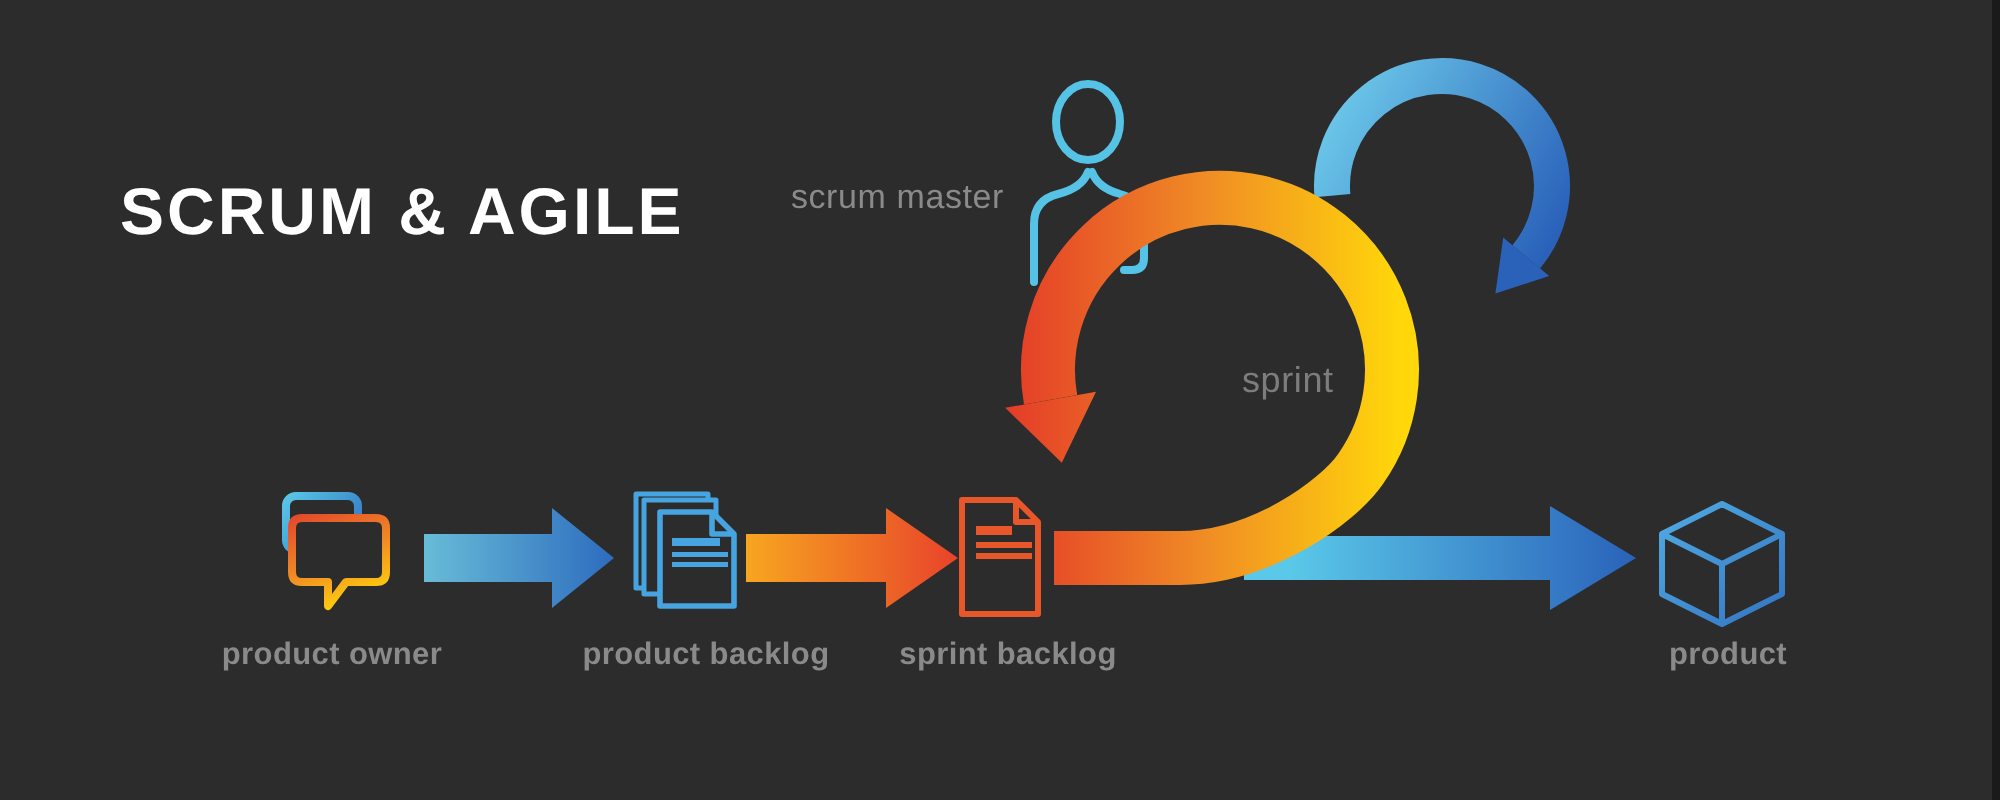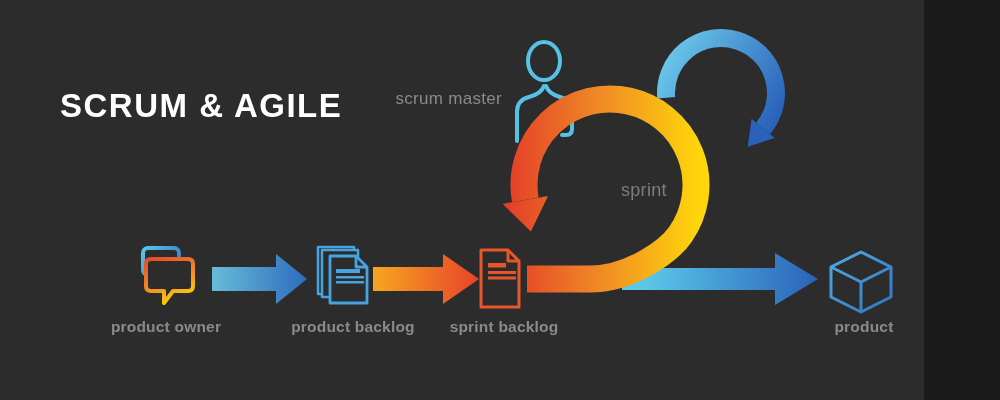--- a/index.html
+++ b/index.html
@@ -1,16 +1,16 @@
 <!DOCTYPE html>
 <html><head>
 <meta charset="utf-8">
 <style>
   html,body{margin:0;padding:0;background:#1a1a1a;}
-  .stage{position:relative;width:924px;height:400px;overflow:hidden;
+  .stage{position:relative;width:996px;height:400px;overflow:hidden;
          font-family:"Liberation Sans",sans-serif;}
   .stage svg{position:absolute;left:0;top:0;display:block;}
   text{font-family:"Liberation Sans",sans-serif;}
   .title-text{font-weight:bold;letter-spacing:1.5px;}
   .node-label{font-weight:bold;letter-spacing:.2px;}
   .soft-label{font-weight:normal;letter-spacing:.3px;}
 </style>
 </head>
 <body>
 

